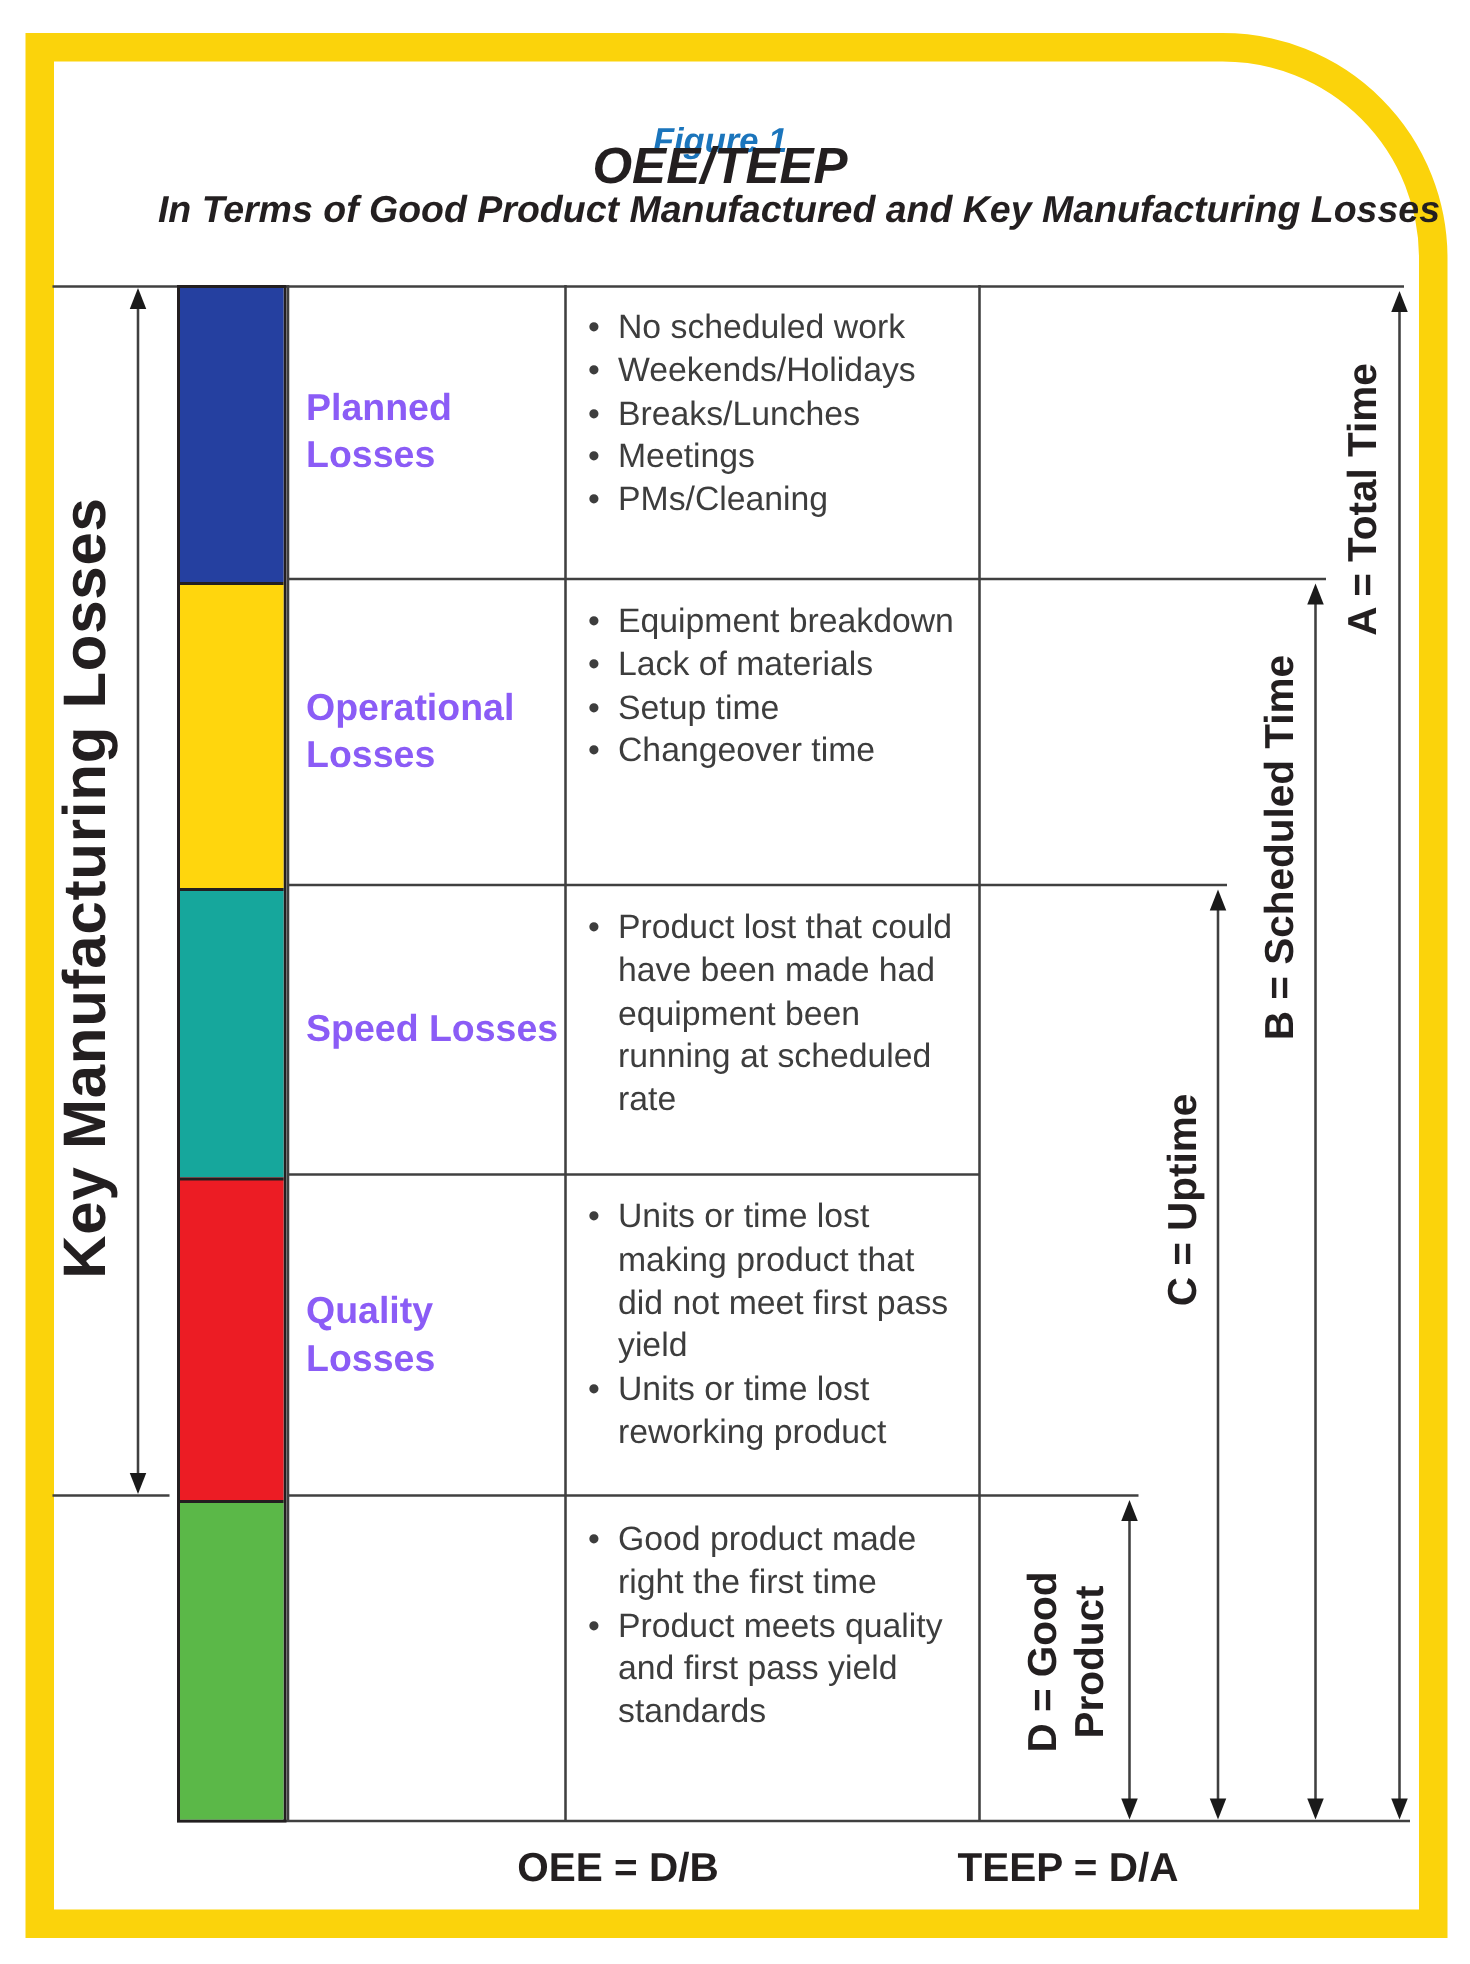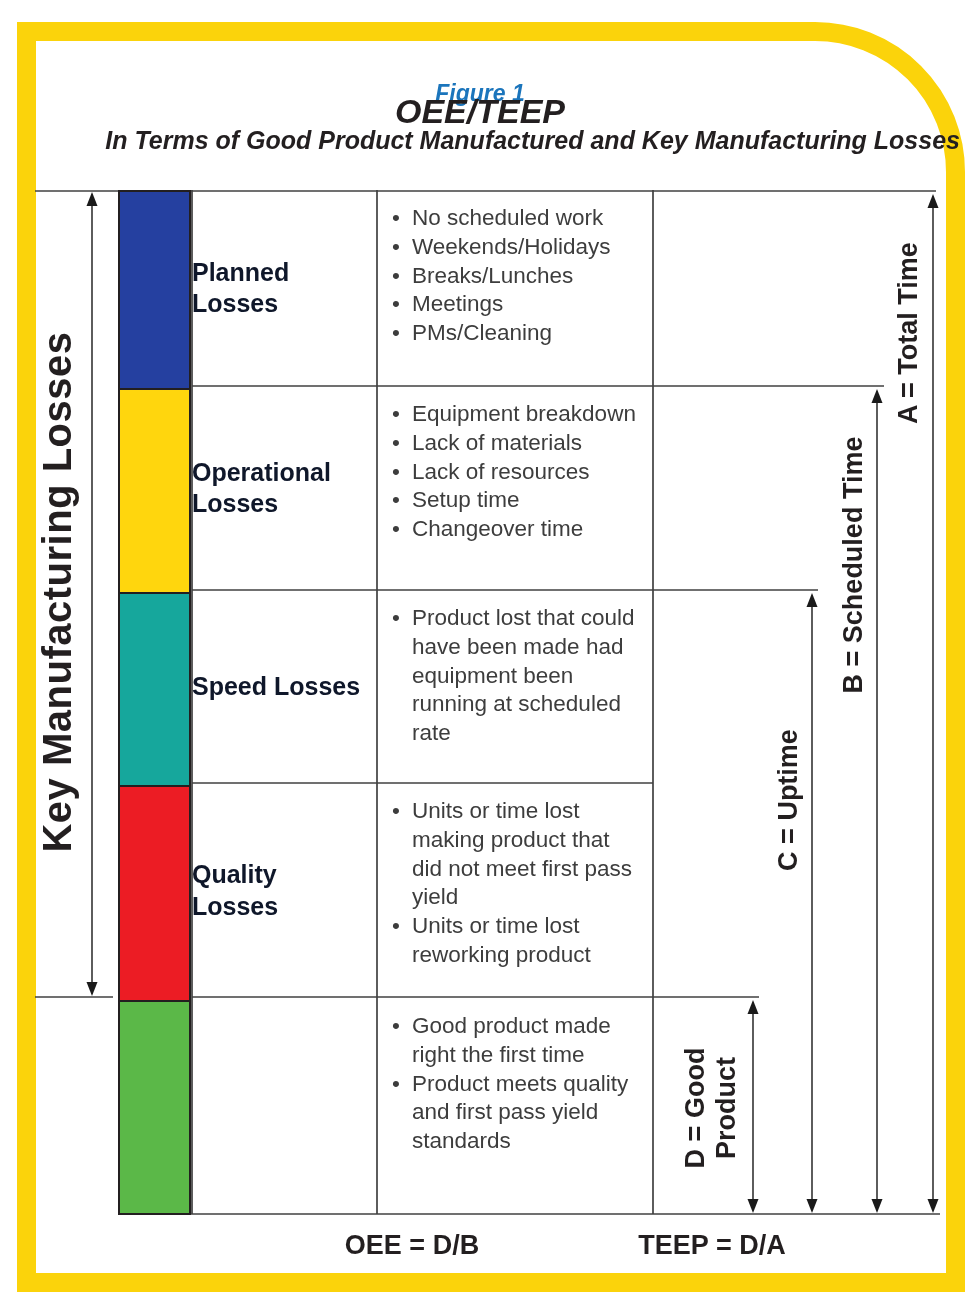--- a/index.html
+++ b/index.html
@@ -37,22 +37,22 @@
   .seg{width:100%;box-sizing:border-box;}
   .seg + .seg{border-top:2px solid #231f20;}
   .seg0{height:196px;background:#2540A0;}
   .seg1{height:204px;background:#FFD60D;}
   .seg2{height:193px;background:#16A79C;}
   .seg3{height:215px;background:#EC1C24;}
   .seg4{height:213px;background:#5BB848;}
   
   .label-cell{
     position:absolute;left:192px;width:172px;display:flex;align-items:center;
-    box-sizing:content-box;
-    font-size:25px;font-weight:600;line-height:1.25;color:#0f172a;
+    padding-left:12px;box-sizing:content-box;
+    font-size:25px;font-weight:600;line-height:1.25;color:#8b5cf6;
   }
   .lc0{top:190px;height:196px;}
   .lc1{top:386px;height:204px;}
   .lc2{top:590px;height:193px;}
   .lc3{top:783px;height:215px;}
   .lc4{top:998px;height:216px;width:150px;}
   .bullets-cell{
     position:absolute;left:388px;width:255px;padding-top:14px;
     font-size:22.5px;line-height:1.28;color:#3d3d3d;
   }
@@ -144,21 +144,20 @@
   <div class="bullets-cell bc0">
     <div class="bullet">No scheduled work</div>
     <div class="bullet">Weekends/Holidays</div>
     <div class="bullet">Breaks/Lunches</div>
     <div class="bullet">Meetings</div>
     <div class="bullet">PMs/Cleaning</div>
   </div>
   <div class="bullets-cell bc1">
     <div class="bullet">Equipment breakdown</div>
     <div class="bullet">Lack of materials</div>
-    <div class="bullet">Lack of resources</div>
     <div class="bullet">Setup time</div>
     <div class="bullet">Changeover time</div>
   </div>
   <div class="bullets-cell bc2">
     <div class="bullet">Product lost that could have been made had equipment been running at scheduled rate</div>
   </div>
   <div class="bullets-cell bc3">
     <div class="bullet">Units or time lost making product that did not meet first pass yield</div>
     <div class="bullet">Units or time lost reworking product</div>
   </div>

